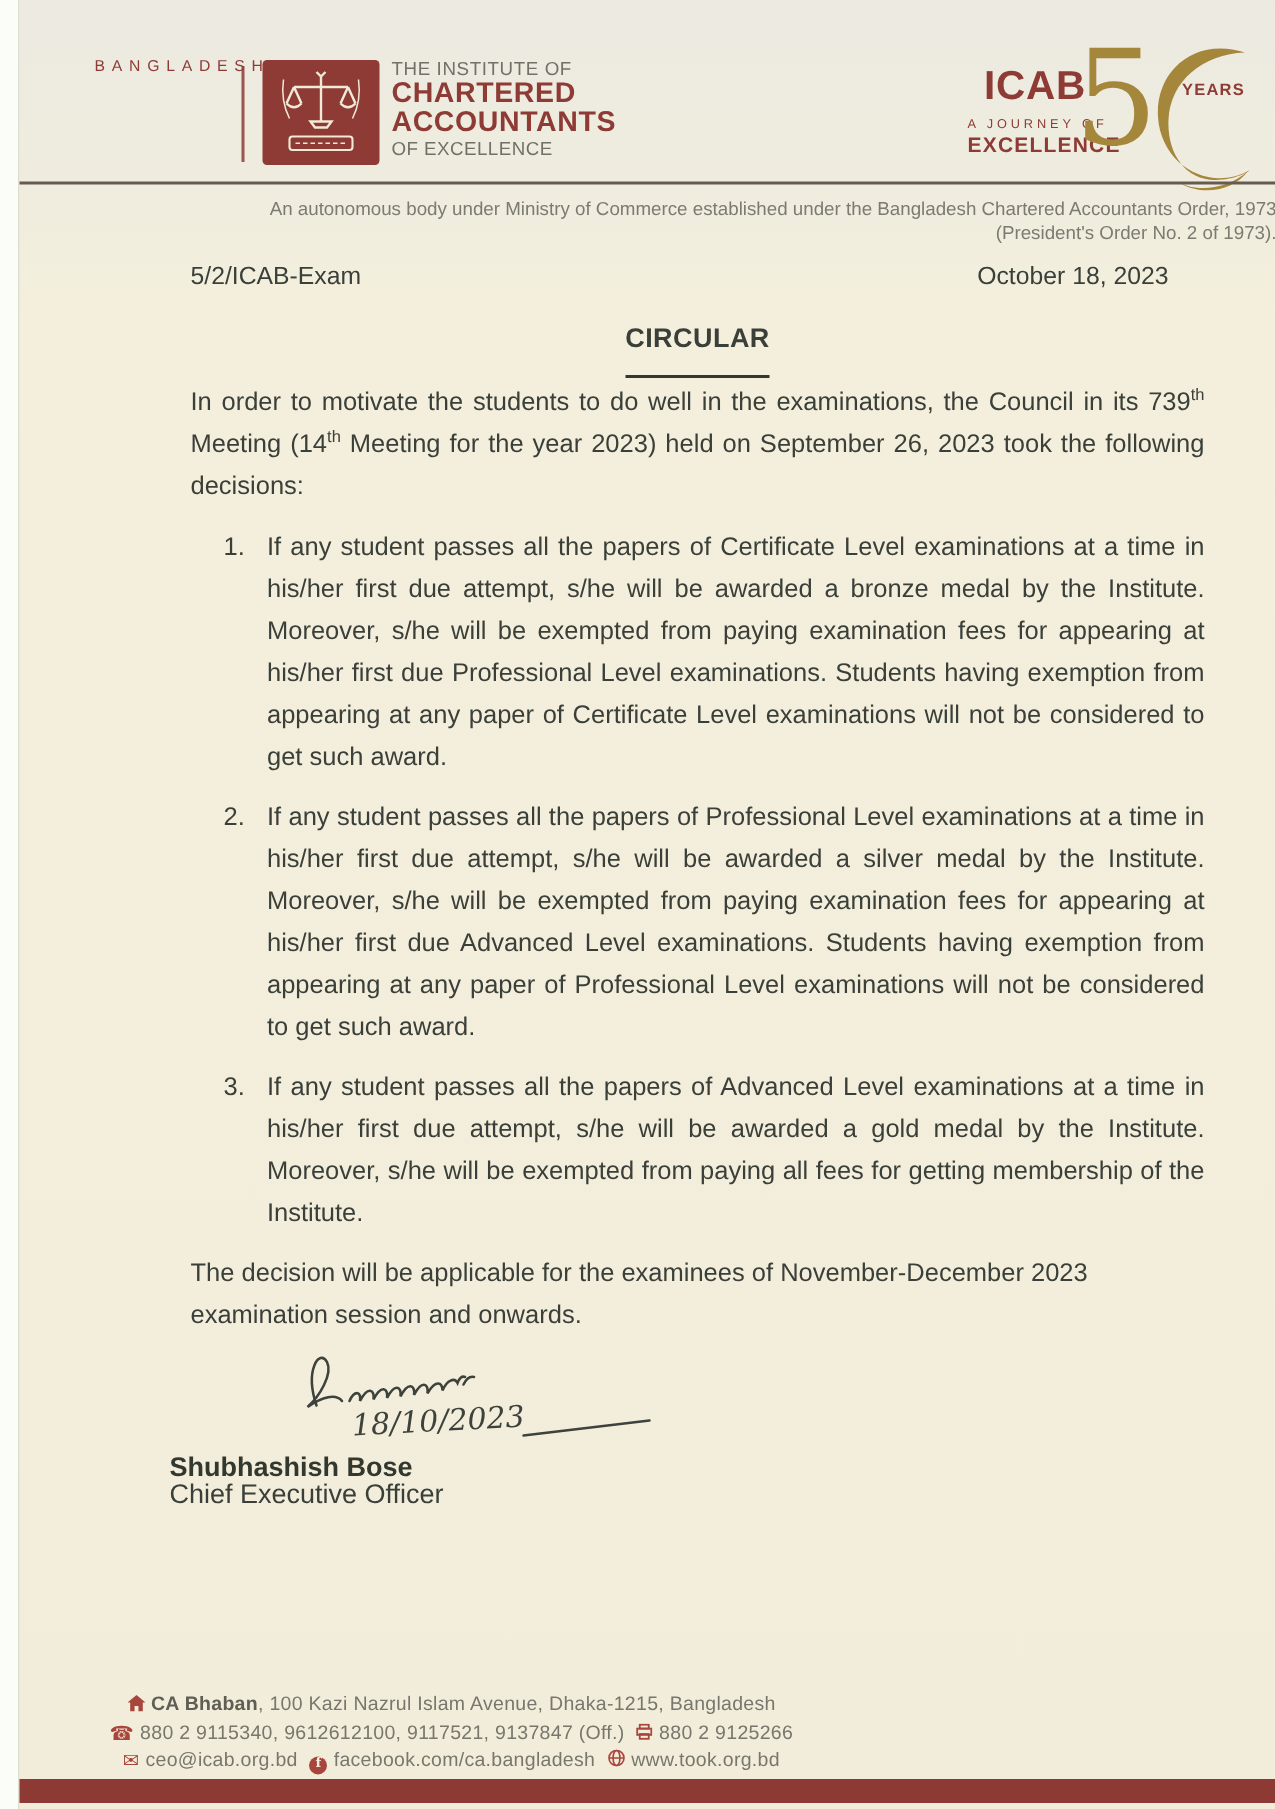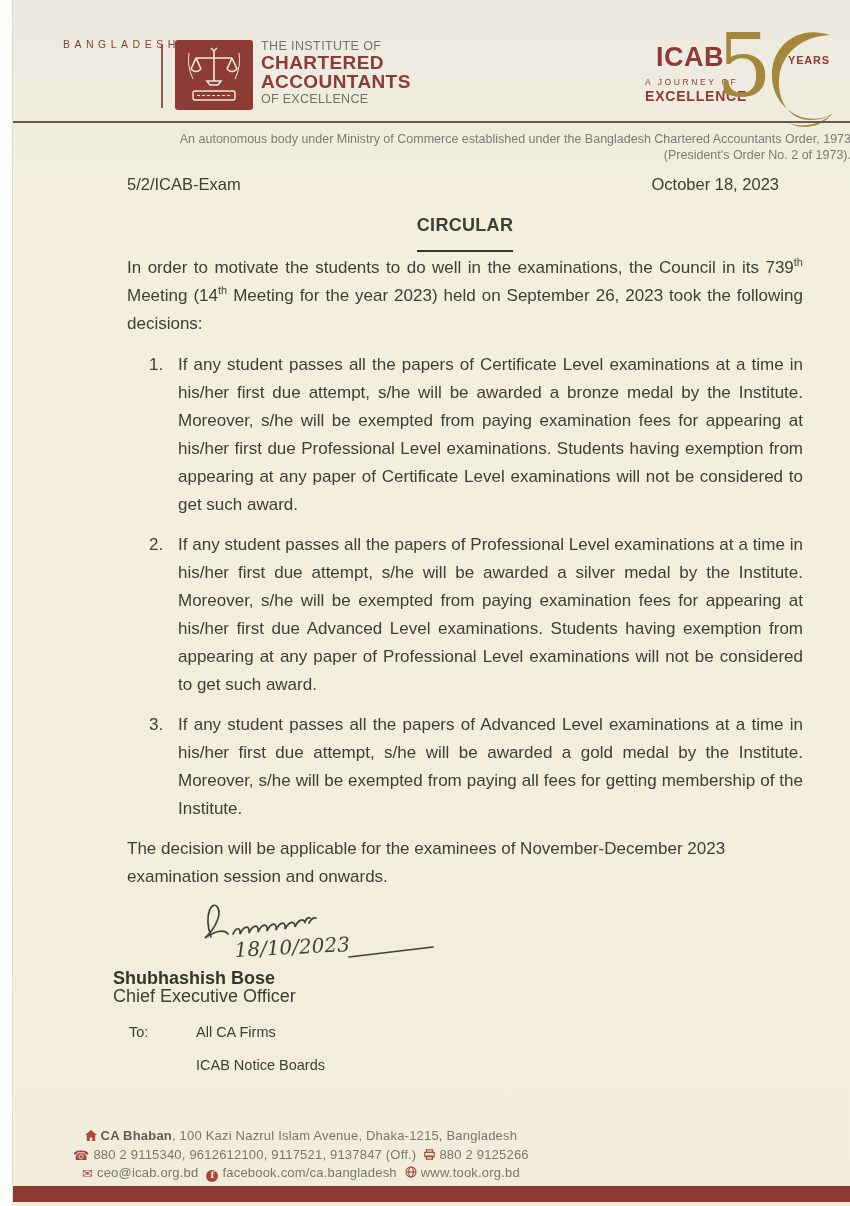--- a/index.html
+++ b/index.html
@@ -162,30 +162,20 @@
         <path d="M42,41 c3,-7 8,-7 7,0 c5,-10 10,-8 9,-1 c5,-10 10,-8 9,-1 c5,-10 10,-8 9,-1 c5,-10 10,-8 9,-1 c5,-10 10,-8 9,-1 c5,-9 10,-8 10,-2 c3,-7 8,-9 10,-5 c1,-3 3,-5 5,-4"></path>
         <path d="M118,30 q3,-6 7,-5"></path>
         <path d="M158,64 L242,54"></path>
       </g>
       <text x="44" y="64" font-family="DejaVu Serif, serif" font-style="italic" font-size="20" fill="#3d423c" transform="rotate(-3 44 64)">18/10/2023</text>
     </svg>
 
     <div class="sig-name">Shubhashish Bose</div>
     <div class="sig-title">Chief Executive Officer</div>
 
-    <div class="dist">
-      <div class="row">
-        <span class="to">To:</span>
-        <span>All CA Firms</span>
-      </div>
-      <div class="row">
-        <span class="to"></span>
-        <span>ICAB Notice Boards</span>
-      </div>
-    </div>
 
     <div class="footer">
       <div>
         <span class="ic"><svg width="12" height="11" viewBox="0 0 12 11">
               <path d="M6 0 L12 5 H10.2 V11 H7.3 V7.4 H4.7 V11 H1.8 V5 H0 Z" fill="#a8463d"></path>
             </svg></span><b>CA Bhaban</b><span>, 100 Kazi Nazrul Islam Avenue, Dhaka-1215, Bangladesh</span>
       </div>
       <div>
         <span class="ic">☎</span><span>880 2 9115340, 9612612100, 9117521, 9137847 (Off.)</span><span class="gap"></span><span class="ic"><svg width="11" height="11" viewBox="0 0 11 11">
               <g fill="none" stroke="#a8463d" stroke-width="1.2">

